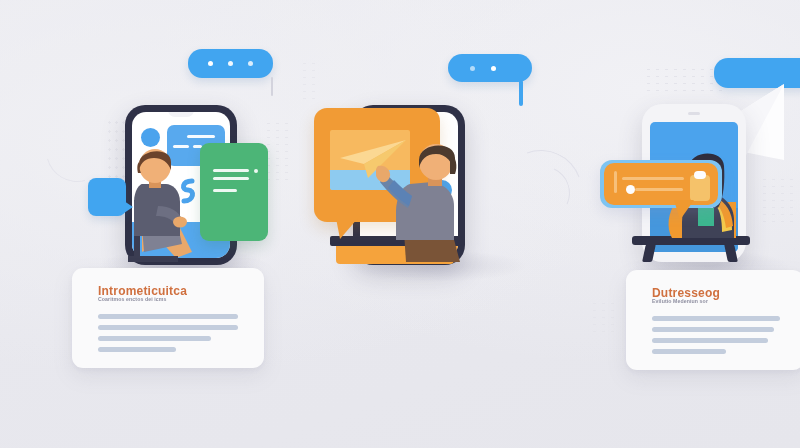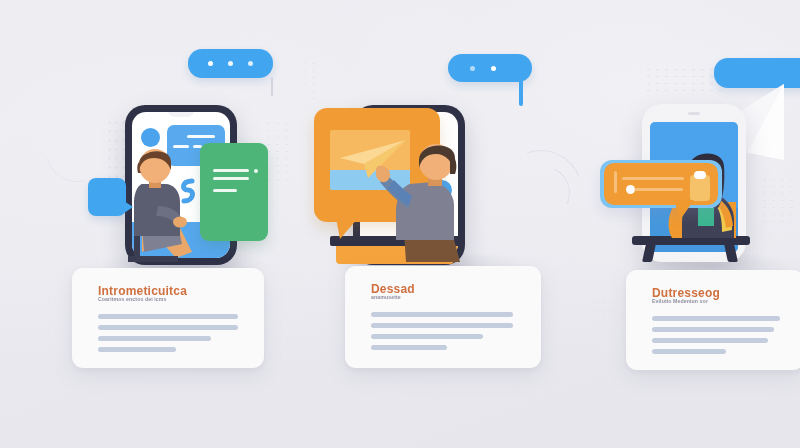--- a/index.html
+++ b/index.html
@@ -230,28 +230,20 @@
       <path d="M2 26 C-2 30 -1 38 4 41 C8 44 13 41 14 36 C15 31 10 24 2 26 Z" fill="#e9a86a"></path>
 
       <path d="M52 30 L66 30 L66 46 L52 46 Z" fill="#d9945a"></path>
 
       <ellipse cx="60" cy="22" rx="17" ry="18" fill="#f0b077"></ellipse>
 
       <path d="M43 20 C43 2 79 0 79 18 L79 34 C77 22 70 14 60 14 C50 14 45 20 43 28 Z" fill="#4c3a2e"></path>
       <path d="M74 14 C80 16 82 26 79 34 L74 34 Z" fill="#4c3a2e"></path>
     </svg>
 
-    <div class="card c2">
-      <div class="ttl">Dessad</div>
-      <div class="sub">anamusette</div>
-      <div class="ln a" style="width:142px;"></div>
-      <div class="ln b" style="width:142px;"></div>
-      <div class="ln c" style="width:112px;"></div>
-      <div class="ln d" style="width:76px;"></div>
-    </div>
   </div>
 
   <div class="panel p3">
 
     <div class="bub" style="left:148px;top:58px;width:100px;height:30px;"></div>
 
     <svg style="position:absolute;left:90px;top:82px;" width="130" height="130" viewBox="0 0 130 130">
       <path d="M128 2 L36 60 L128 78 Z" fill="#fdfdfe"></path>
       <path d="M128 2 L64 122 L36 60 Z" fill="#f7f7fa"></path>
     </svg>

